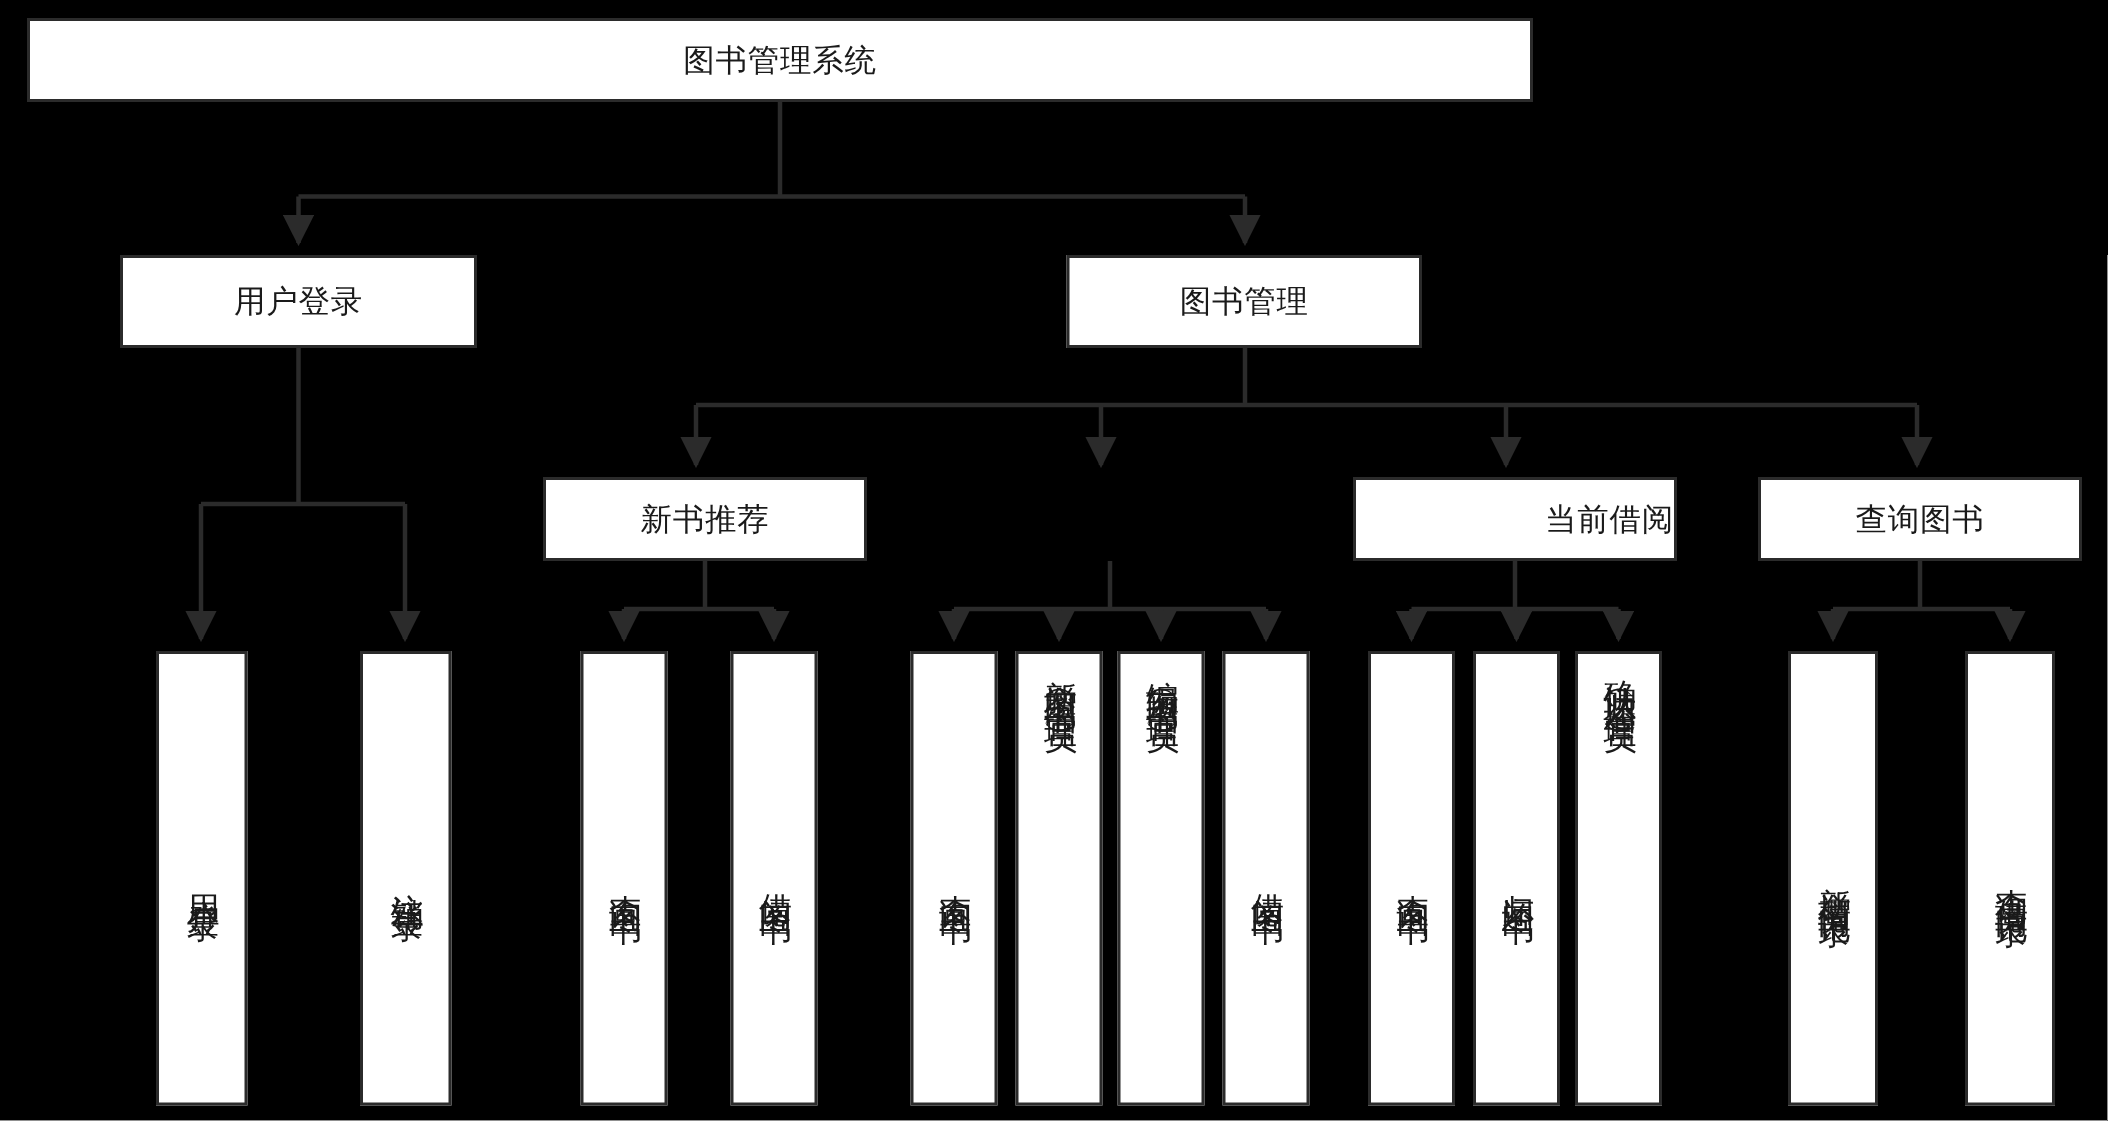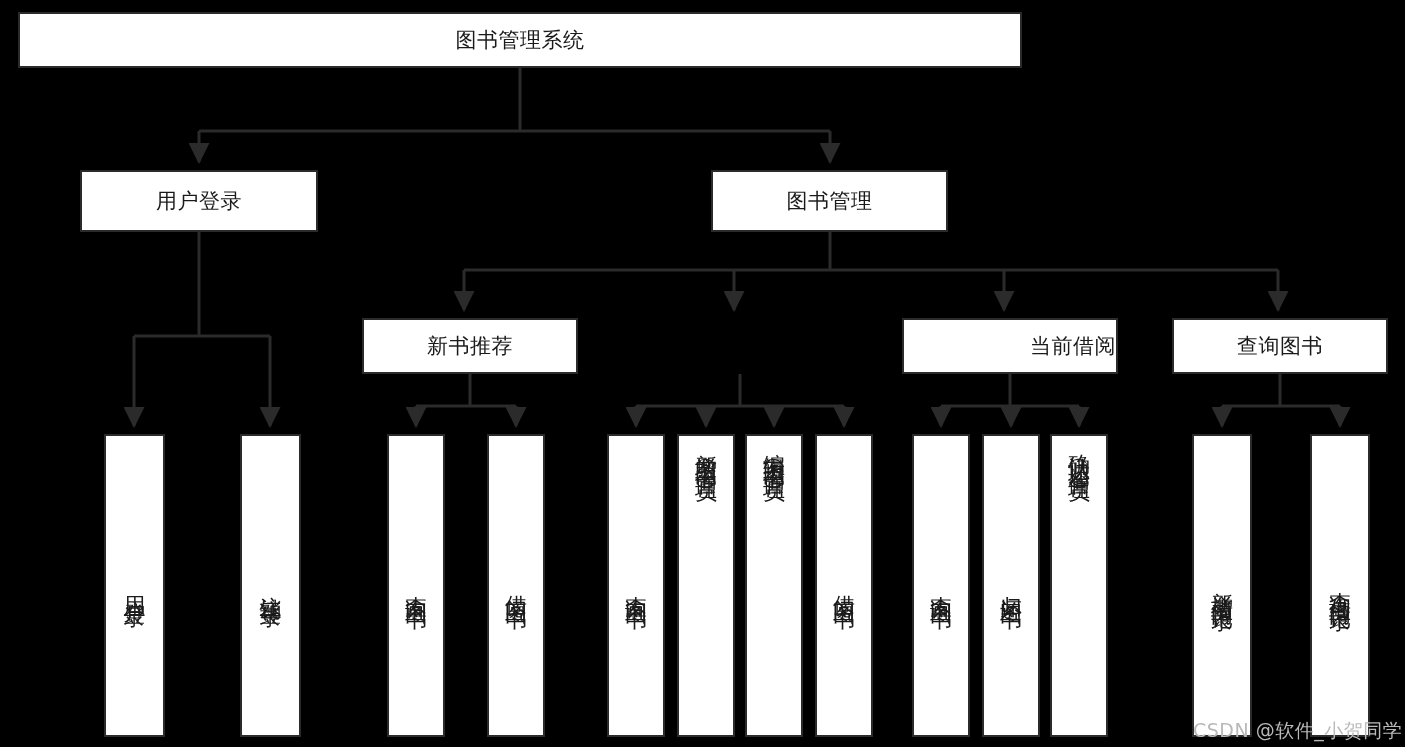--- a/index.html
+++ b/index.html
@@ -188,15 +188,14 @@
     <span class="lbl">确认归还（管理员）</span>
   </div>
 
   <div class="node v centered" style="left:1192px; top:434px; width:60px; height:303px;">
     <span class="lbl">新增借阅记录</span>
   </div>
   <div class="node v centered" style="left:1310px; top:434px; width:60px; height:303px;">
     <span class="lbl">查询借阅记录</span>
   </div>
 
-  <div class="watermark" style="left:1193px; top:718px;">CSDN @软件_小贺同学</div>
 
 </div>
 
 </body></html>

